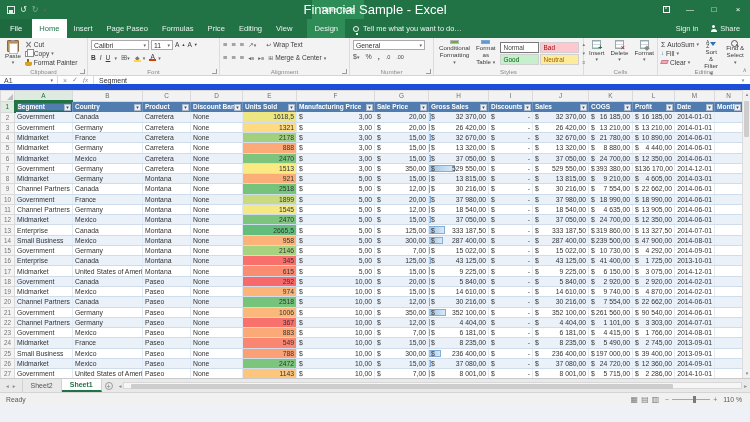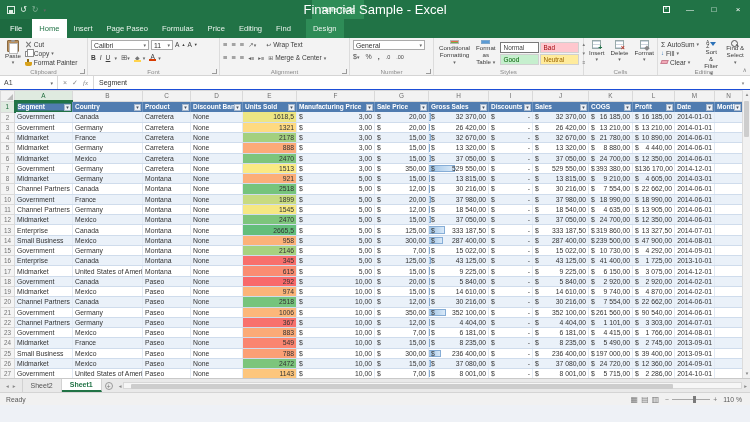--- a/index.html
+++ b/index.html
@@ -62,21 +62,21 @@
   .cellic b{position:absolute;right:-2px;bottom:-3px;font-size:7px;line-height:7px;}
   .eraser{display:inline-block;width:7px;height:4px;background:#f2a9b8;border:1px solid #c97f90;transform:skewX(-20deg);}
   .mag{position:relative;width:8px;height:8px;}
   .mag::before{content:'';position:absolute;left:0;top:0;width:5px;height:5px;border:1px solid #555;border-radius:50%;}
   .mag::after{content:'';position:absolute;left:5px;top:5px;width:3px;height:1px;background:#555;transform:rotate(45deg);}
   .stylecell{width:39px;height:11px;border:1px solid #d0d0d0;font-size:6.4px;display:flex;align-items:center;padding:0 3px;background:#fff;}
   .galarrows{display:flex;flex-direction:column;justify-content:space-between;font-size:5px;color:#777;padding:1px 0 1px 2px;}
   .collapse{position:absolute;right:3px;bottom:2px;font-size:6px;color:#8a8a8a;}
 
   
-  .fbar{position:absolute;left:0;top:76px;width:750px;height:14px;background:#fff;border-bottom:1px solid #1d4ed8;display:flex;align-items:stretch;font-size:7px;color:#444;}
+  .fbar{position:absolute;left:0;top:76px;width:750px;height:14px;background:#fff;border-bottom:6px solid #1d4ed8;display:flex;align-items:stretch;font-size:7px;color:#444;}
   .namebox{width:58px;border-right:1px solid #d8d8d8;display:flex;align-items:center;justify-content:space-between;padding:0 4px;}
   .fico{display:flex;align-items:center;gap:5px;padding:0 5px;border-right:1px solid #d8d8d8;color:#8a8a8a;}
   .fval{flex:1;display:flex;align-items:center;padding:0 5px;color:#333;}
   .fexp{width:14px;display:flex;align-items:center;justify-content:center;color:#888;font-size:5px;}
 
   
   .gridwrap{position:absolute;left:0;top:90px;width:750px;height:288px;background:#fff;overflow:hidden;}
   table.sheet{border-collapse:collapse;table-layout:fixed;width:742px;}
   .sheet th,.sheet td{overflow:hidden;white-space:nowrap;padding:0 2px;font-weight:normal;}
   .lrow th{background:#f2f2f2;border:1px solid #d9d9d9;color:#6d6d6d;font-size:6.4px;height:10px;line-height:9px;text-align:center;}
@@ -149,23 +149,34 @@
 
   <div class="tabrow">
     <div id="tabs" style="display:flex;">
         <span class="tab file">File</span>
         <span class="tab active">Home</span>
         <span class="tab">Insert</span>
         <span class="tab">Page Paseo</span>
         <span class="tab">Formulas</span>
         <span class="tab">Price</span>
         <span class="tab">Editing</span>
-        <span class="tab">Find</span>
+        <span class="tab">View</span>
         <span class="tab ctx">Design</span>
       </div>
+    <div class="tellme">
+      <span class="bulb"></span>
+      <span>Tell me what you want to do…</span>
+    </div>
+    <div class="acct-area">
+      <span>Sign in</span>
+      <span style="display:flex;align-items:center;gap:3px;">
+        <i class="person"></i>
+        <span>Share</span>
+      </span>
+    </div>
   </div>
 
   <div class="ribbon">
 
     <div class="grp" style="width:88px;">
       <div class="rbig">
         <span class="clipic"></span>
         <span>Paste</span>
         <span class="dd">▾</span>
       </div>

